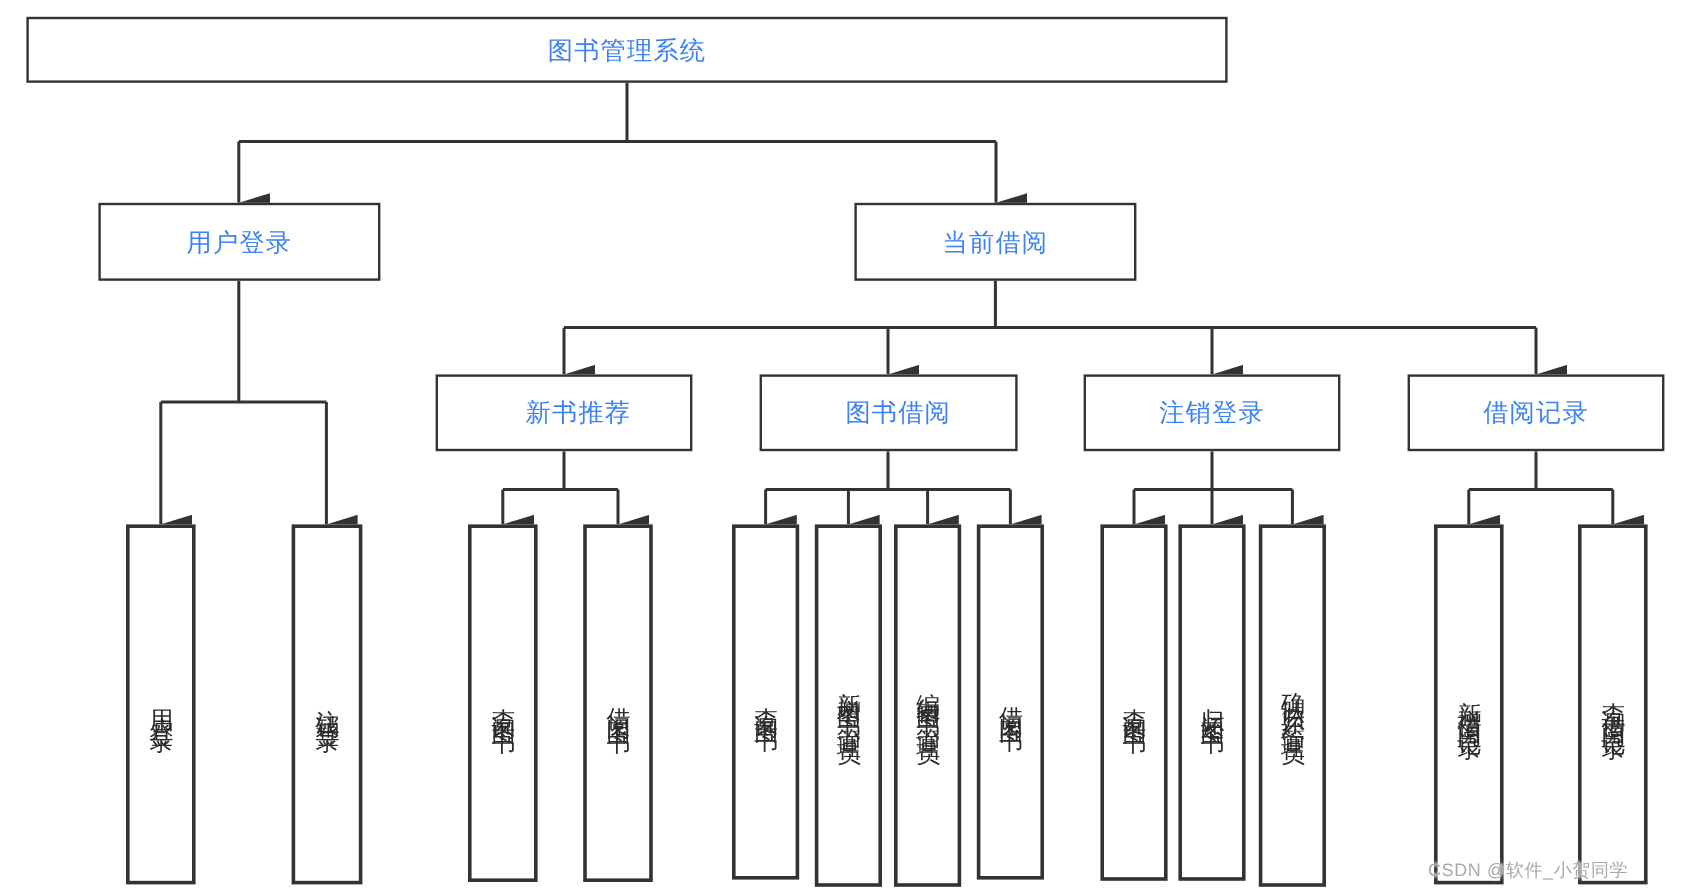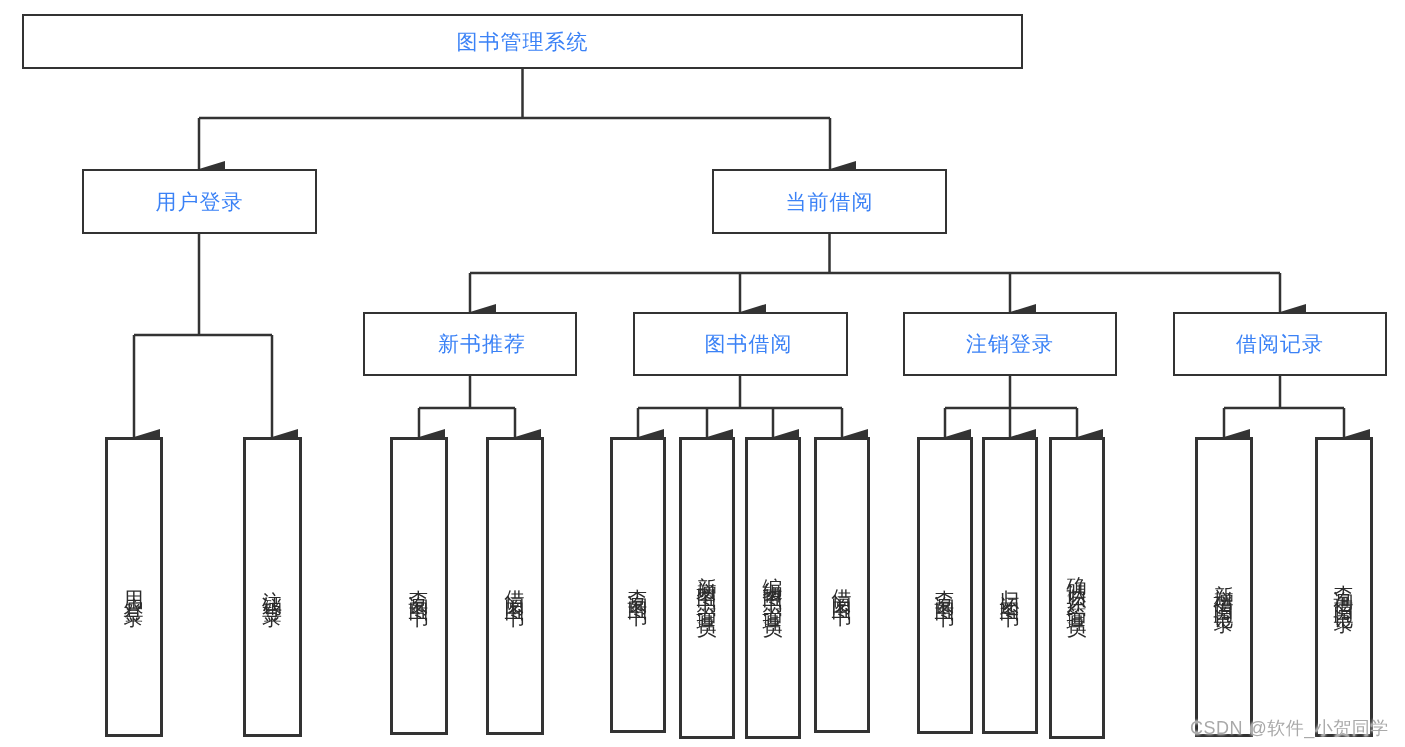--- a/index.html
+++ b/index.html
@@ -36,21 +36,21 @@
     writing-mode: vertical-rl;
     font-size: 20px;
     line-height: 1;
     letter-spacing: 6px;
     color: #2b2b2b;
   }
   .watermark {
     position: absolute;
     left: 1190px;
     top: 716px;
-    font-size: 18px;
+    font-size: 15px;
     color: #a9a9a9;
     letter-spacing: 0.5px;
     white-space: nowrap;
     text-shadow: 0 0 3px #ffffff, 0 0 3px #ffffff;
     z-index: 5;
   }
 </style>
 </head>
 <body>
 

